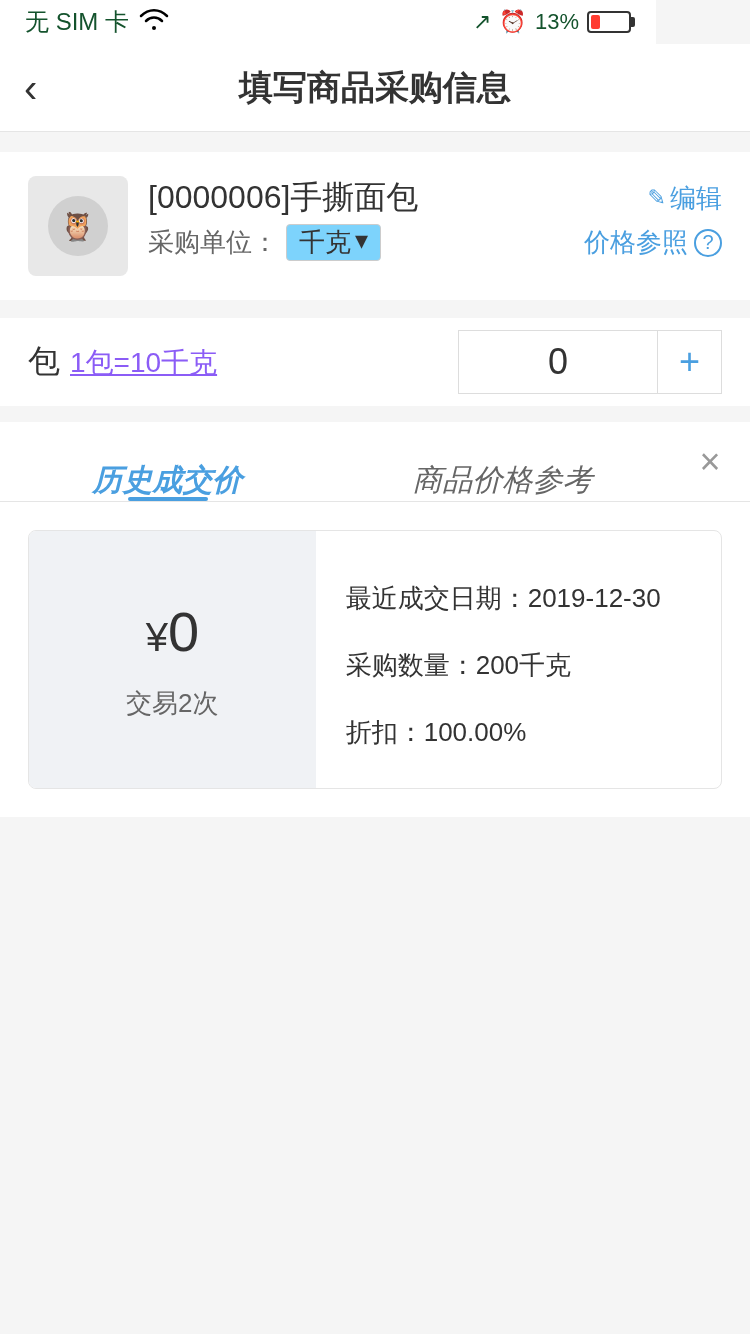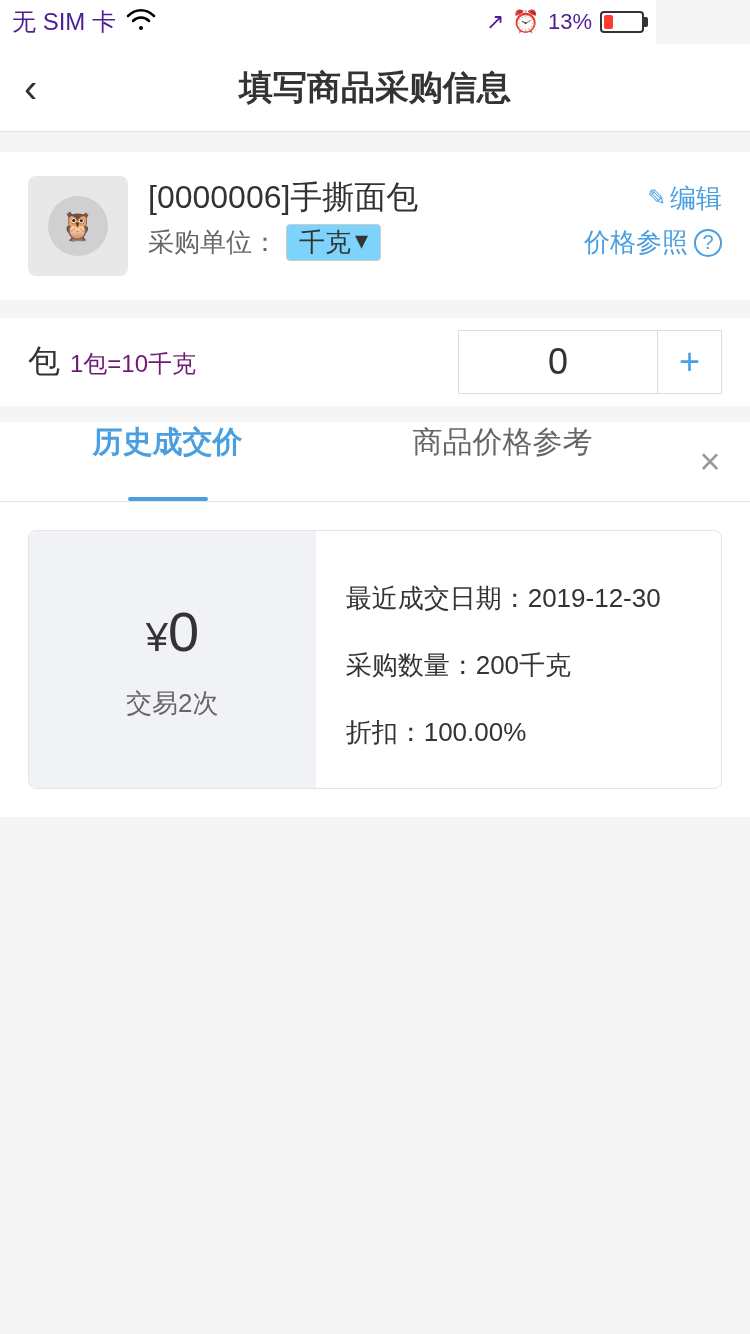--- a/index.html
+++ b/index.html
@@ -14,23 +14,23 @@
     }
 
     
     .status-bar {
       width: 656px;
       height: 44px;
       background: #fff;
       display: flex;
       align-items: center;
       justify-content: space-between;
-      padding: 0 12px;
+      padding: 0 25px;
       font-size: 24px;
-      color: #4c1d95;
+      color: #14532d;
     }
     .status-left {
       display: flex;
       align-items: center;
       gap: 10px;
       font-size: 24px;
     }
     .status-center {
       font-size: 28px;
       font-weight: 500;
@@ -202,22 +202,23 @@
       display: flex;
       align-items: baseline;
       gap: 10px;
     }
     .quantity-unit {
       font-size: 32px;
       color: #333;
       font-weight: 500;
     }
     .quantity-conversion {
-      font-size: 24px;
-      color: #701a75;
+      font-size: 28px;
+      color: #8b5cf6;
+      text-decoration: underline;
     }
     .quantity-input-group {
       display: flex;
       align-items: center;
       gap: 0;
     }
     .quantity-input {
       width: 200px;
       height: 64px;
       border: 1px solid #ddd;
@@ -256,24 +257,25 @@
       align-items: center;
       height: 80px;
       border-bottom: 1px solid #e5e5e5;
       position: relative;
     }
     .tab-item {
       flex: 1;
       display: flex;
       flex-direction: column;
       align-items: center;
-      justify-content: flex-start;
+      justify-content: flex-end;
       height: 100%;
       cursor: pointer;
       position: relative;
+      font-style: italic;
     }
     .tab-text {
       font-size: 30px;
     }
     .tab-item.active .tab-text {
       color: #4a9fe0;
       font-weight: 600;
     }
     .tab-item.inactive .tab-text {
       color: #666;

